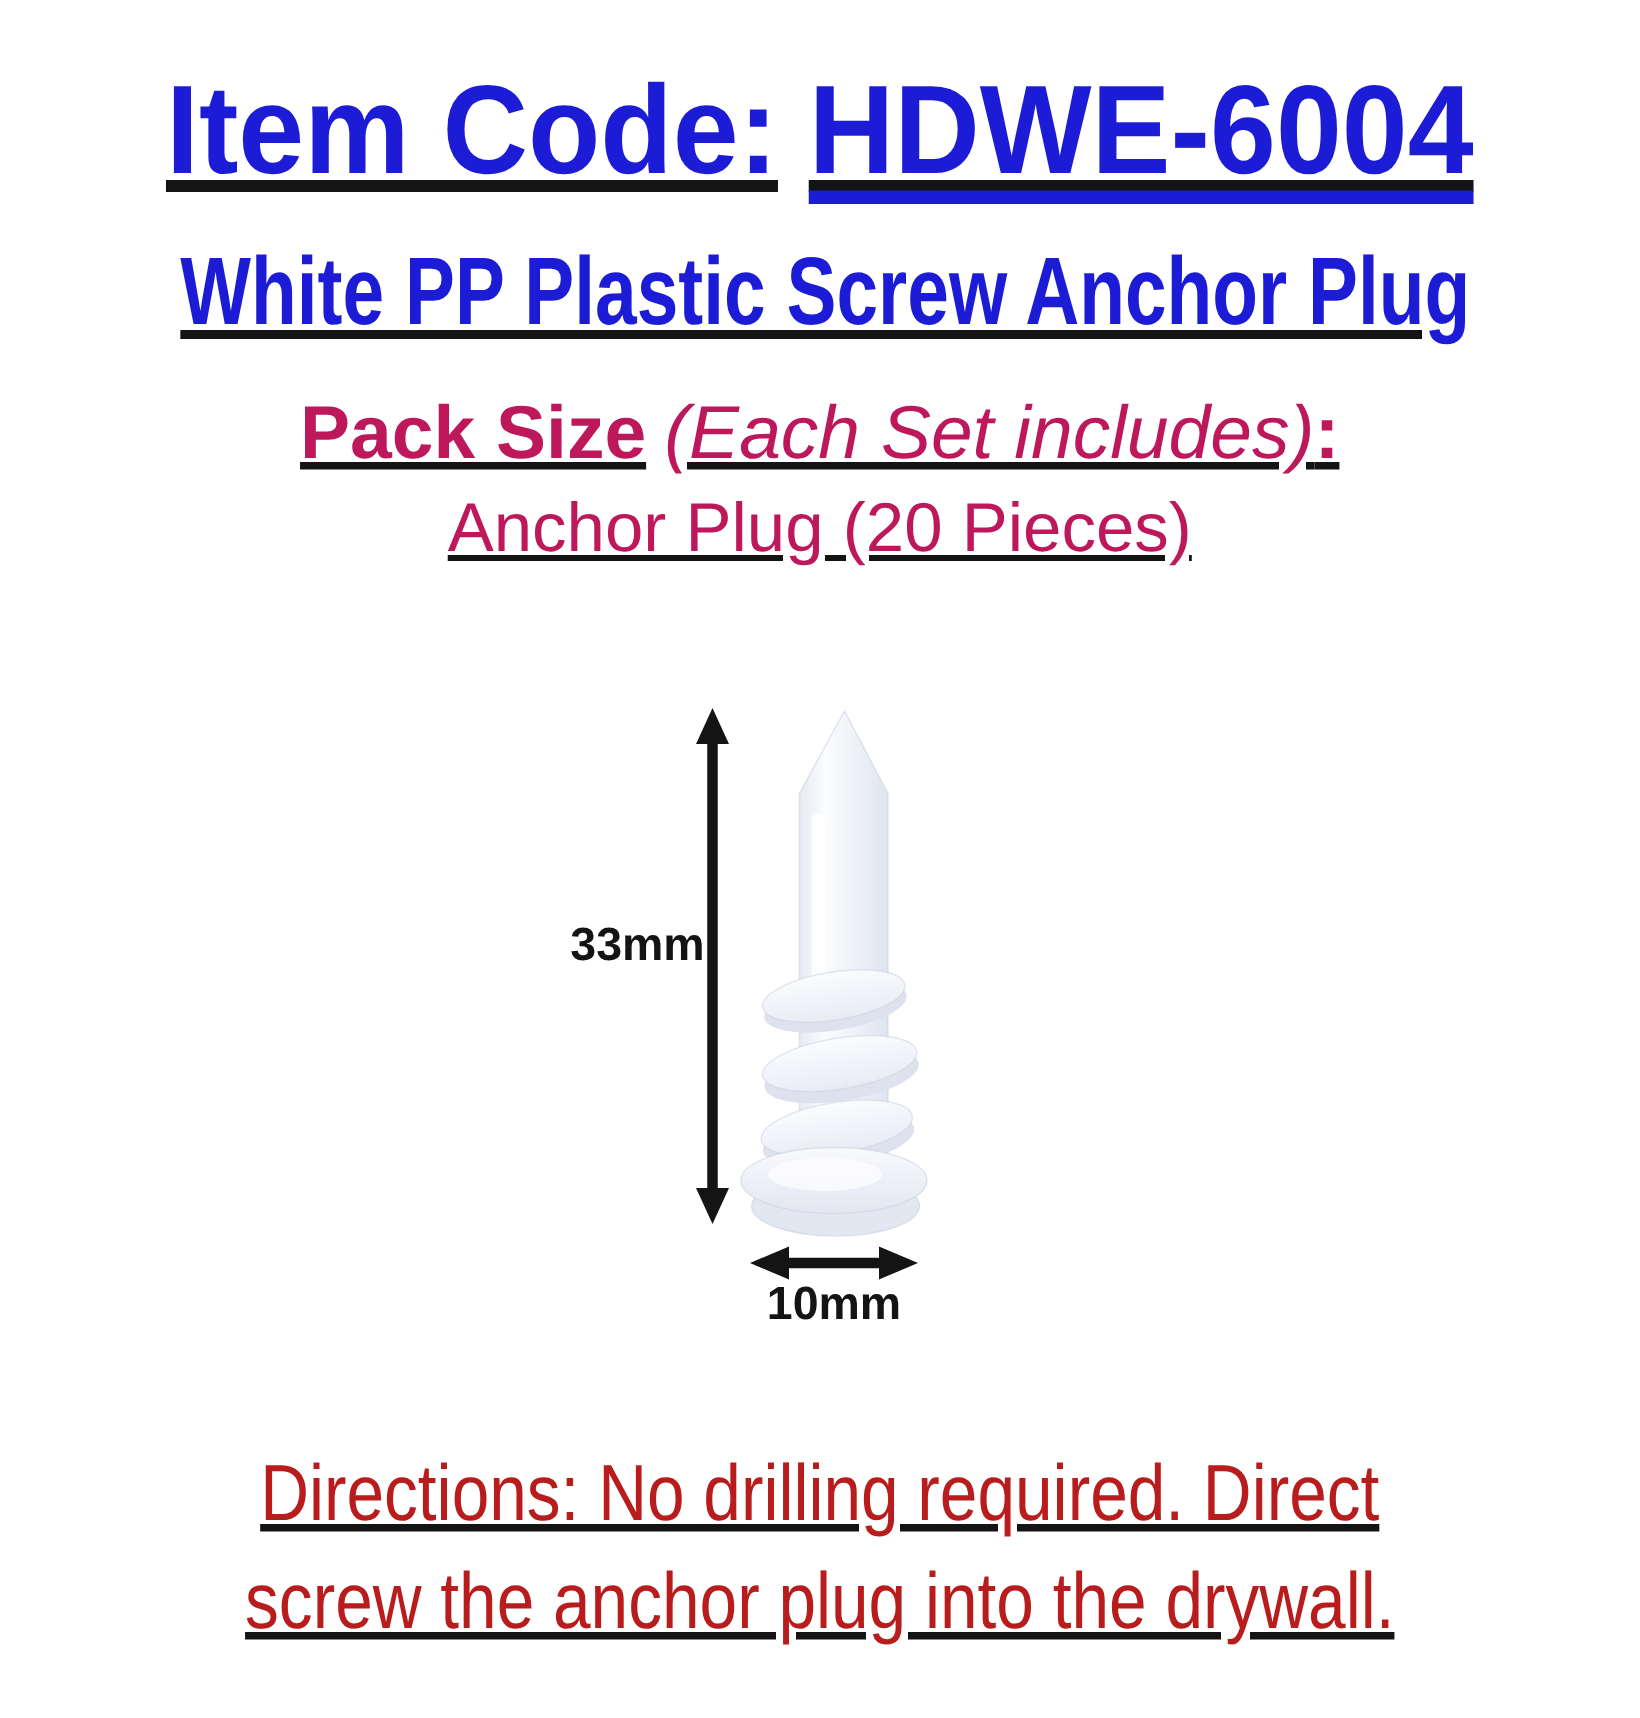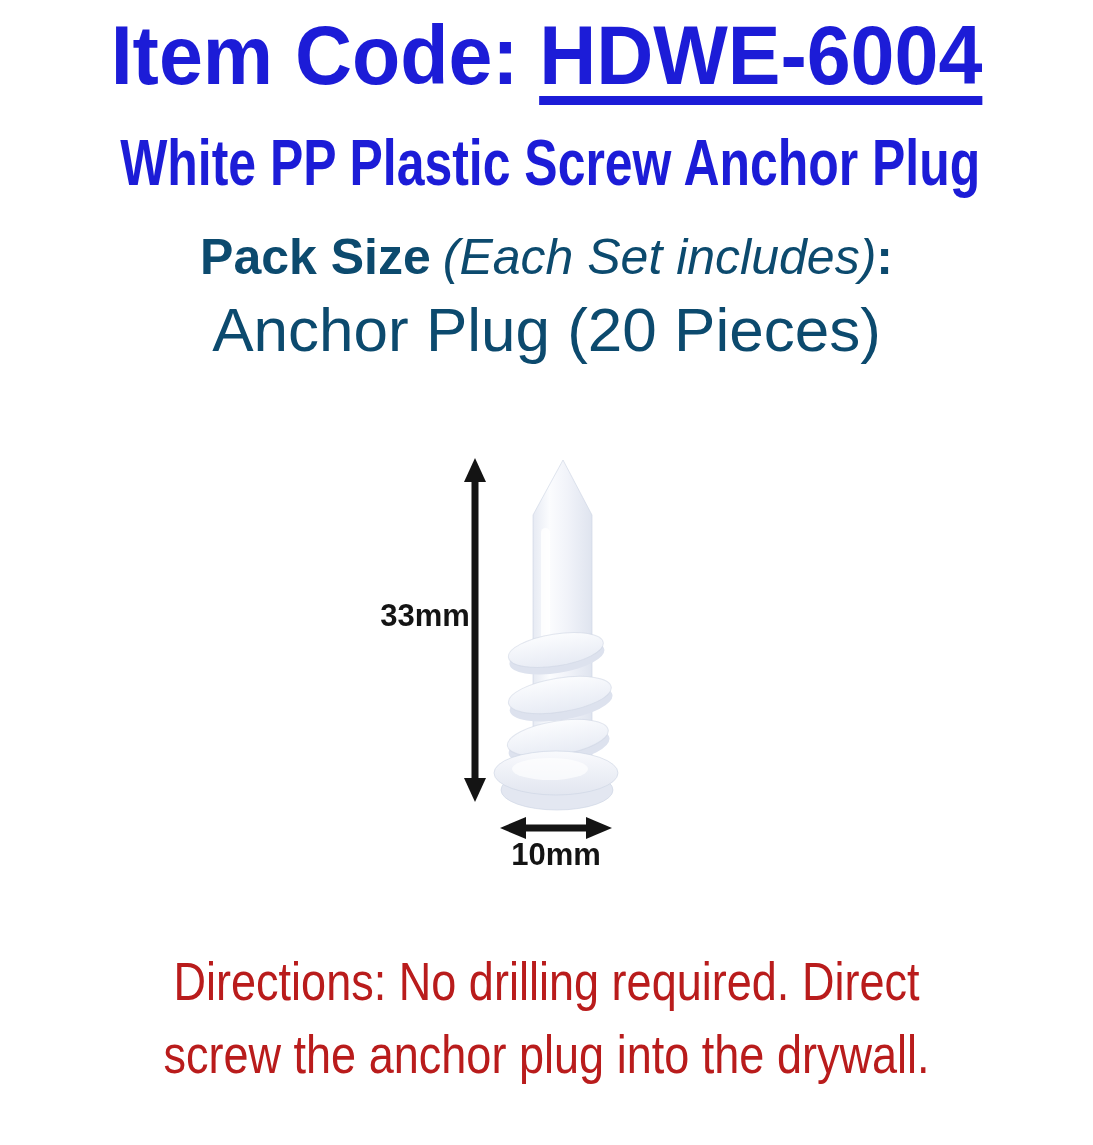--- a/index.html
+++ b/index.html
@@ -8,22 +8,23 @@
     background: #ffffff;
   }
   body {
     width: 1093px;
     height: 1145px;
     font-family: "Liberation Sans", sans-serif;
     color: #141414;
     overflow: hidden;
   }
   main {
-    padding-top: 13px;
+    padding-top: 44px;
     text-align: center;
+    text-decoration: underline;
   }
   
   .item-code-heading {
     margin: 0;
     font-size: 84px;
     font-weight: 700;
     line-height: 1.0;
     color: var(--heading-blue, #1c1cd7);
     white-space: nowrap;
     transform: scaleX(0.94);
@@ -43,37 +44,37 @@
     font-weight: 700;
     line-height: 1.0;
     color: var(--heading-blue, #1c1cd7);
     white-space: nowrap;
     transform: scaleX(0.78);
     transform-origin: 50% 50%;
   }
   
   .pack {
     margin-top: 34px;
-    color: #0c4a6e;
+    color: #be185d;
   }
   .pack-line1 {
     margin: 0;
     font-size: 50px;
     line-height: 1.12;
     white-space: nowrap;
   }
   .pack-line1 .b { font-weight: 700; }
   .pack-line1 .i {
     font-style: italic;
     font-weight: 400;
     margin-left: 0.24em;
   }
   .pack-line2 {
     margin: 10px 0 0 0;
-    font-size: 62px;
+    font-size: 46px;
     font-weight: 400;
     line-height: 1.12;
     white-space: nowrap;
   }
   .pack-note {
     margin: 10px 0 0 0;
     font-size: 28px;
     font-weight: 400;
     line-height: 1.2;
     white-space: nowrap;

